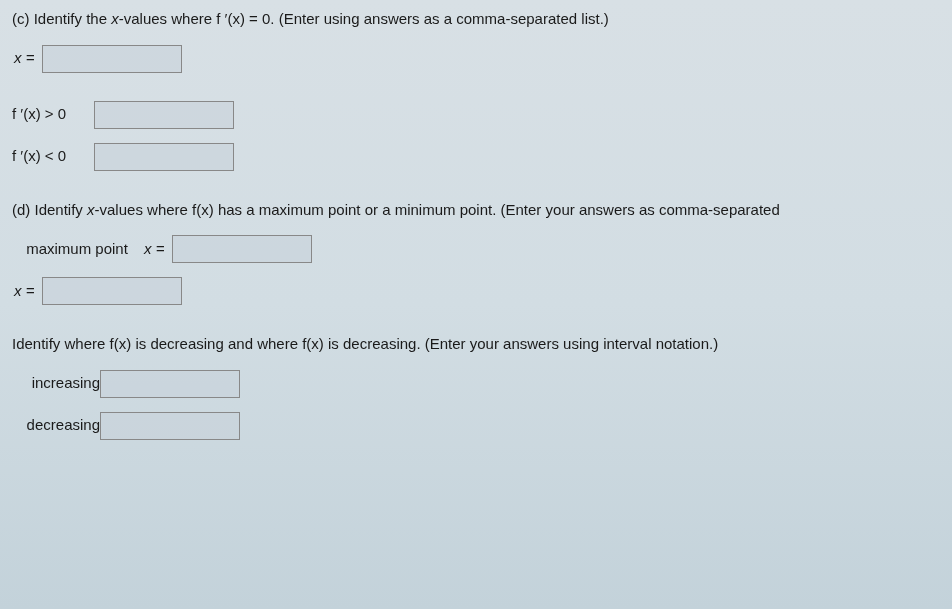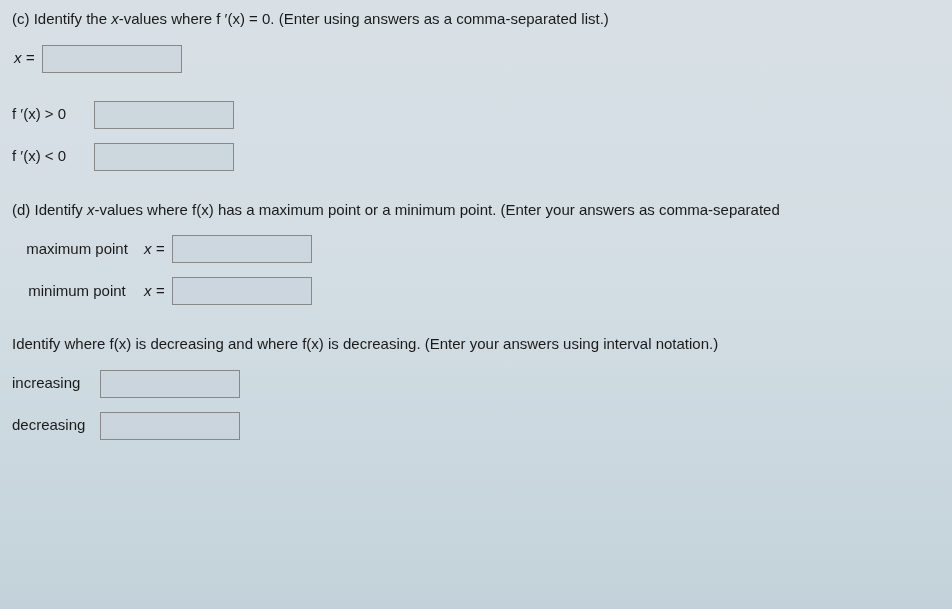--- a/index.html
+++ b/index.html
@@ -32,21 +32,21 @@
       height: 28px;
       width: 140px;
       box-sizing: border-box;
       padding: 2px 6px;
       font-family: inherit;
       font-size: 14px;
     }
     .var { font-style: italic; }
     .fprime { }
     .wide-label { min-width: 130px; display: inline-block; font-style: normal; text-align: center;}
-    .wide-label-b { min-width: 88px; display: inline-block; font-style: normal;}
+    .wide-label-b { min-width: 88px; display: inline-block; font-style: normal; text-align: right;}
     .xeq { font-style: italic; margin-right: 8px; margin-left: 2px;}
   </style>
 </head>
 <body>
 
 <div class="section">
   <div class="prompt">
     <span>(c) Identify the </span><span class="var">x</span><span>-values where </span><span class="fprime">f ′(x) = 0</span><span>. (Enter using answers as a comma-separated list.)</span>
   </div>
   <div class="row">
@@ -69,21 +69,20 @@
 <div class="section">
   <div class="prompt">
     <span>(d) Identify </span><span class="var">x</span><span>-values where </span><span class="fprime">f(x)</span><span> has a maximum point or a minimum point. (Enter your answers as comma-separated</span>
   </div>
   <div class="row">
     <span class="wide-label">maximum point</span>
     <span class="xeq">x =</span>
     <input class="input-box" type="text" value="" style="">
   </div>
   <div class="row">
-    <span class="wide-label">minimum point</span>
     <span class="xeq">x =</span>
     <input class="input-box" type="text" value="" style="">
   </div>
 </div>
 
 <div class="section">
   <div class="prompt">
     <span>Identify where </span><span class="fprime">f(x)</span><span> is decreasing and where </span><span class="fprime">f(x)</span><span> is decreasing. (Enter your answers using interval notation.)</span>
   </div>
   <div class="row">

